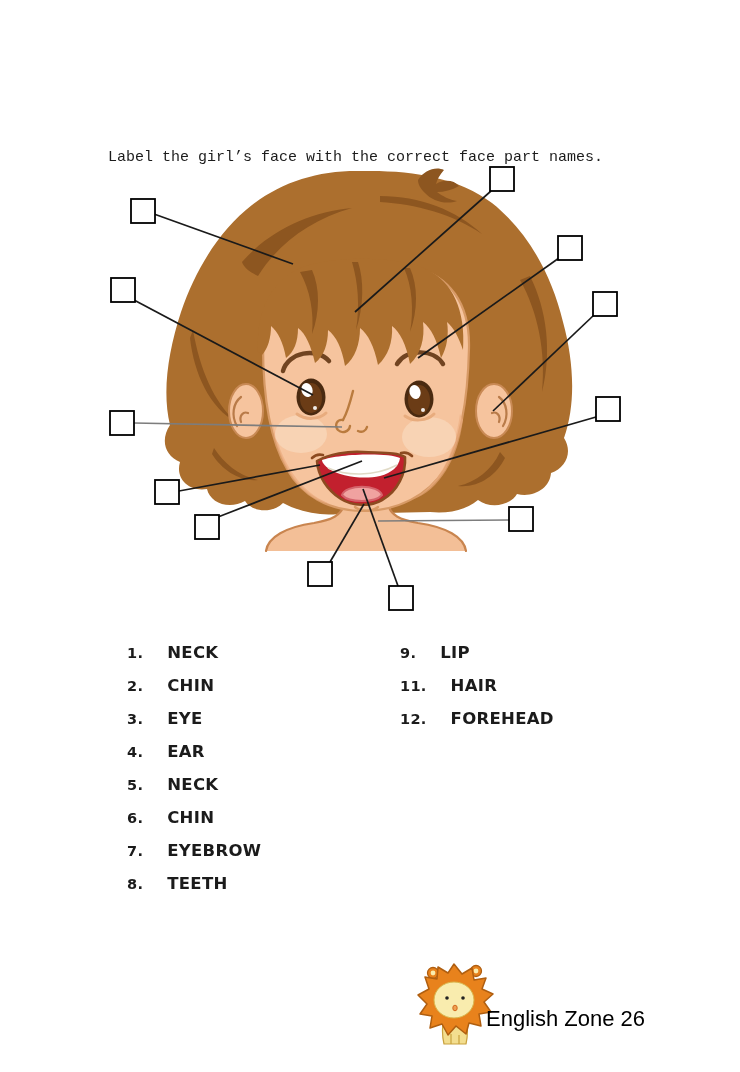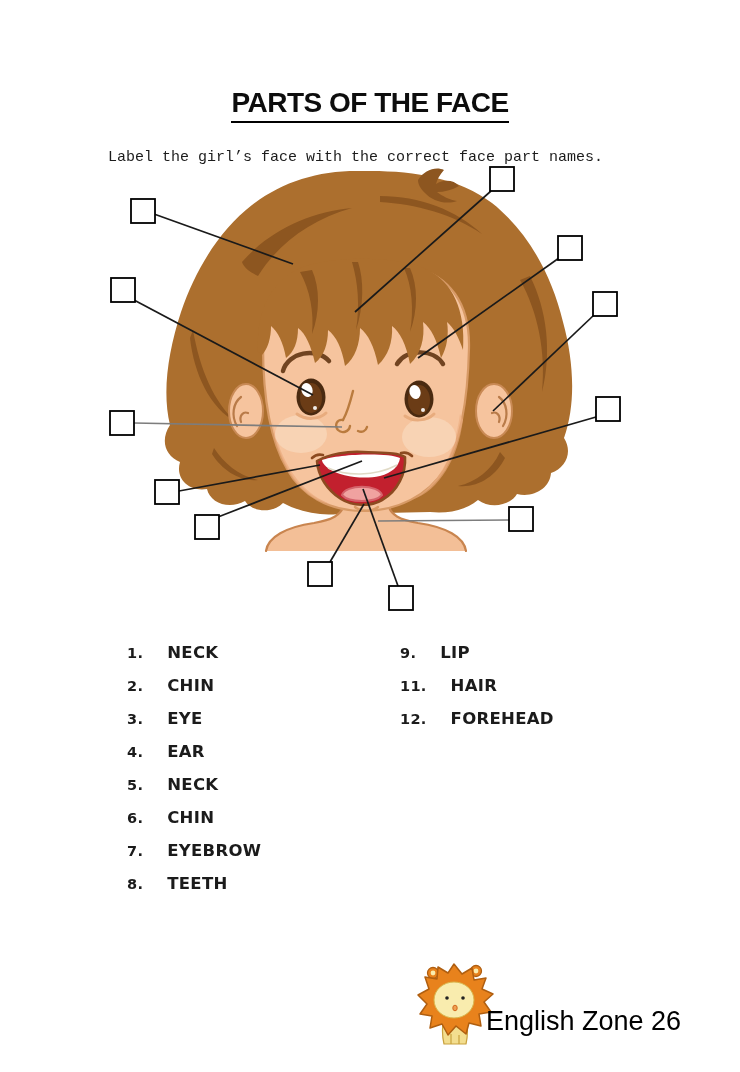--- a/index.html
+++ b/index.html
@@ -20,32 +20,29 @@
   .word-list.left-col{left:127px;}
   .word-list.right-col{left:400px;}
   .word-item{
     height:33px;display:flex;align-items:center;
     font-family:"DejaVu Sans",sans-serif;font-weight:800;color:#1b1b1b;
     font-size:16.5px;letter-spacing:0.3px;white-space:nowrap;
   }
   .word-item .num{font-size:14.5px;}
   .word-item .lbl{margin-left:24px;}
   .footer-brand{
-    position:absolute;left:486px;top:1006px;font-size:27px;color:#000;z-index:3;
+    position:absolute;left:486px;top:1006px;font-size:22px;color:#000;z-index:3;
     font-family:"Liberation Sans",sans-serif;
   }
 </style>
 </head>
 <body>
 
 <div class="page">
 
-  <div class="title-wrap">
-    <span class="page-title">PARTS OF THE FACE</span>
-  </div>
 
   <p class="instruction">Label the girl’s face with the correct face part names.</p>
 
   <svg class="figure" width="740" height="1072" viewBox="0 0 740 1072">
 
     <g>
       <path fill="#AC6F2E" d="M 362 171
         C 320 170 283 181 252 205 C 220 230 196 268 181 312
         C 168 352 162 392 170 425 C 160 440 165 456 180 462
         C 175 479 189 492 207 489 C 210 503 229 510 245 501

